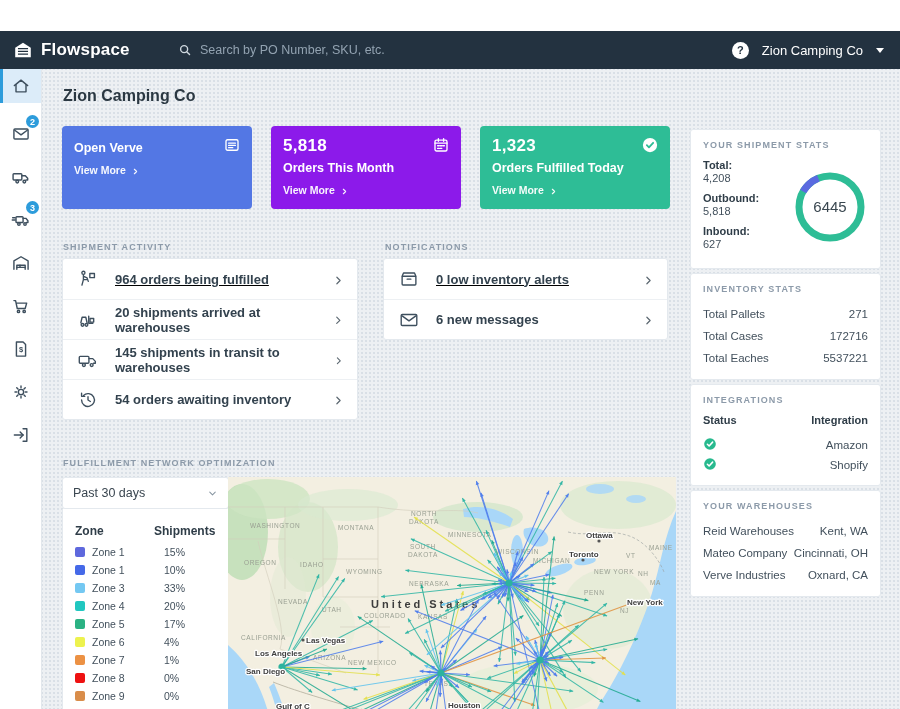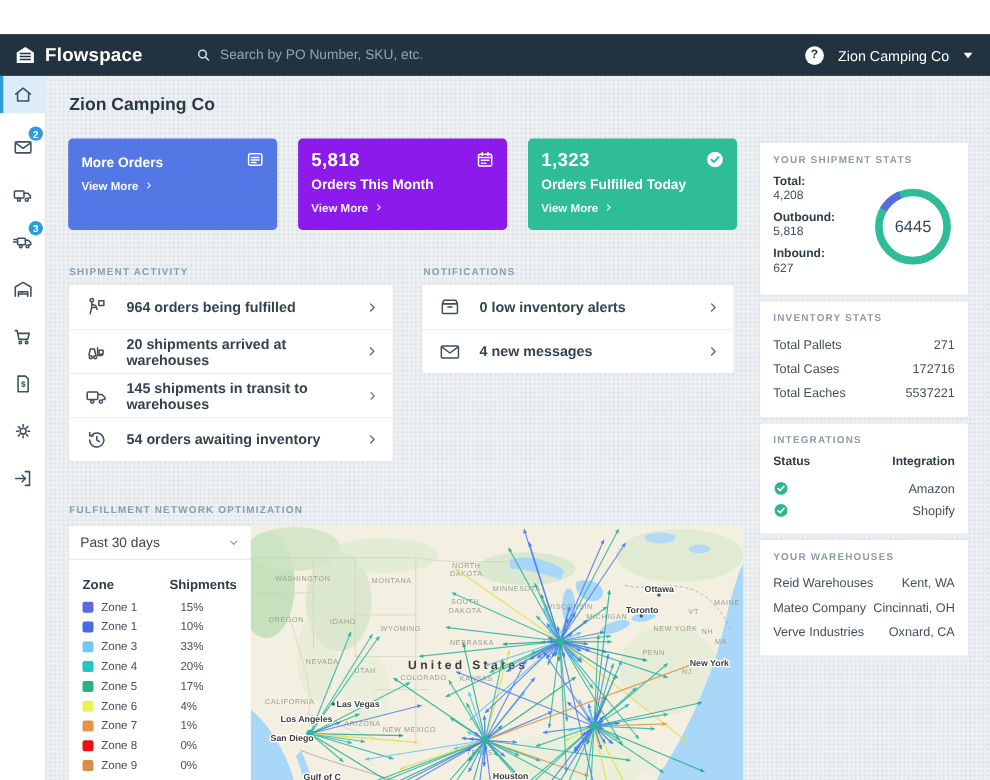--- a/index.html
+++ b/index.html
@@ -37,28 +37,28 @@
 
   
   .page { position:absolute; left:42px; top:38px; width:858px; height:671px; }
   .title { position:absolute; left:21px; top:18px; font-size:16px; color:#2b3842; font-weight:bold; }
 
   .cards { position:absolute; left:20px; top:57px; display:flex; gap:19px; }
   .card { width:190px; height:83px; border-radius:4px; color:#fff; padding:10px 12px; position:relative; cursor:pointer; }
   .card .num { font-size:17px; font-weight:bold; letter-spacing:.3px; }
   .card .cicon { position:absolute; top:10px; right:11px; width:18px; height:18px; }
   .card .clabel { font-size:12.5px; font-weight:bold; margin-top:5px; }
-  .card .cta { font-size:10.5px; font-weight:bold; margin-top:9px; display:flex; align-items:flex-start; gap:5px; opacity:.95; }
+  .card .cta { font-size:10.5px; font-weight:bold; margin-top:9px; display:flex; align-items:flex-end; gap:5px; opacity:.95; }
   .card .cta svg { width:9px; height:9px; }
 
   .sec-label { position:absolute; font-size:9px; font-weight:bold; color:#8c9aa9; letter-spacing:1.1px; }
 
   .list { position:absolute; background:#fff; border:1px solid #e4e9ee; border-radius:3px; }
   .lrow { height:40px; display:flex; align-items:center; padding:0 12px; border-top:1px solid #edf0f3; cursor:pointer; }
-  .lrow:first-child { border-top:none; }
+  .lrow:first-child { border-top:none;text-decoration:underline; }
   .lrow .licon { width:22px; height:22px; color:#3e4f5e; margin:0 16px 0 2px; flex:0 0 auto; }
   .lrow .ltext { font-size:13px; font-weight:bold; color:#33424e; }
   .lrow .chev { margin-left:auto; width:13px; height:13px; color:#5b6770; }
 
   
   .net-left { position:absolute; left:20px; top:408px; width:167px; }
   .dropdown { height:32px; background:#fff; border:1px solid #e4e9ee; border-radius:3px; display:flex;
               align-items:center; padding:0 10px; font-size:12.5px; color:#3a4650; cursor:pointer; }
   .dropdown svg { margin-left:auto; width:11px; height:11px; color:#8795a1; }
   .zone-card { background:#fff; border:1px solid #e4e9ee; border-top:none; height:218px; padding:10px 12px 0 12px; }
@@ -181,21 +181,21 @@
 
   <main class="page">
     <h1 class="title">Zion Camping Co</h1>
 
     <div class="cards" id="cards">
         <div class="card" style="background: rgb(83, 119, 228);">
           <span class="cicon"><svg viewBox="0 0 24 24" fill="none" stroke="currentColor" stroke-width="1.8" stroke-linecap="round" stroke-linejoin="round">
               <rect x="4" y="5" width="16" height="14" rx="2"></rect>
               <path d="M7.5 9.5h9M7.5 12.5h9M7.5 15.5h5.5"></path>
             </svg></span>
-          <div class="clabel">More Orders</div>
+          <div class="clabel">Open Verve</div>
           <div class="cta">
             <span>View More</span>
             <svg viewBox="0 0 24 24" fill="none" stroke="currentColor" stroke-width="3" stroke-linecap="round" stroke-linejoin="round">
               <path d="m9 6 6 6-6 6"></path>
             </svg>
           </div>
         </div>
         <div class="card" style="background: rgb(140, 26, 234);">
           <div class="num">5,818</div>
           <span class="cicon"><svg viewBox="0 0 24 24" fill="none" stroke="currentColor" stroke-width="1.8" stroke-linecap="round" stroke-linejoin="round">
@@ -289,21 +289,21 @@
           <span class="ltext">0 low inventory alerts</span>
           <span class="chev"><svg viewBox="0 0 24 24" fill="none" stroke="currentColor" stroke-width="2.2" stroke-linecap="round" stroke-linejoin="round">
               <path d="m9 6 6 6-6 6"></path>
             </svg></span>
         </div>
         <div class="lrow">
           <span class="licon"><svg viewBox="0 0 24 24" fill="none" stroke="currentColor" stroke-width="1.5" stroke-linecap="round" stroke-linejoin="round">
               <rect x="3.5" y="6" width="17" height="12" rx="1.2"></rect>
               <path d="m4.5 7.5 7.5 5.5 7.5-5.5"></path>
             </svg></span>
-          <span class="ltext">4 new messages</span>
+          <span class="ltext">6 new messages</span>
           <span class="chev"><svg viewBox="0 0 24 24" fill="none" stroke="currentColor" stroke-width="2.2" stroke-linecap="round" stroke-linejoin="round">
               <path d="m9 6 6 6-6 6"></path>
             </svg></span>
         </div>
       </div>
 
     <div class="sec-label" style="left:21px; top:389px;">FULFILLMENT NETWORK OPTIMIZATION</div>
 
     <div class="net-left">
       <div class="dropdown">

